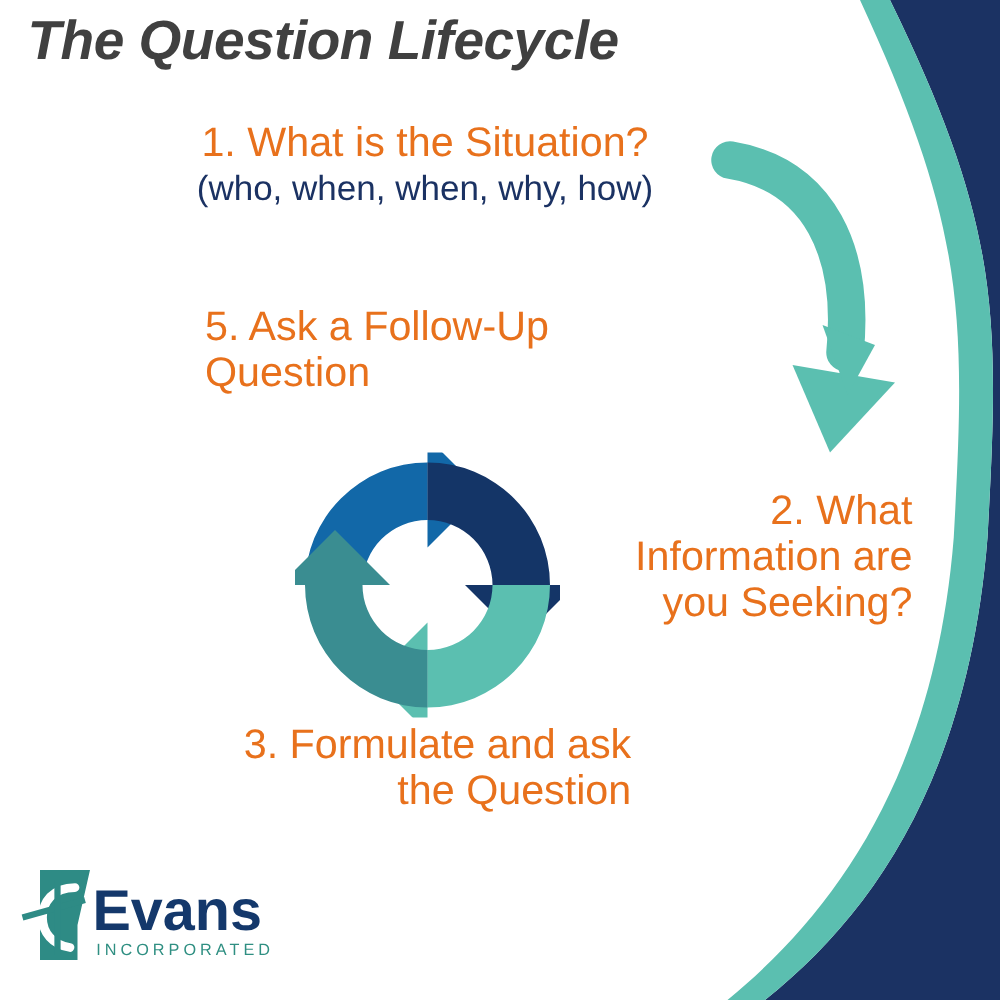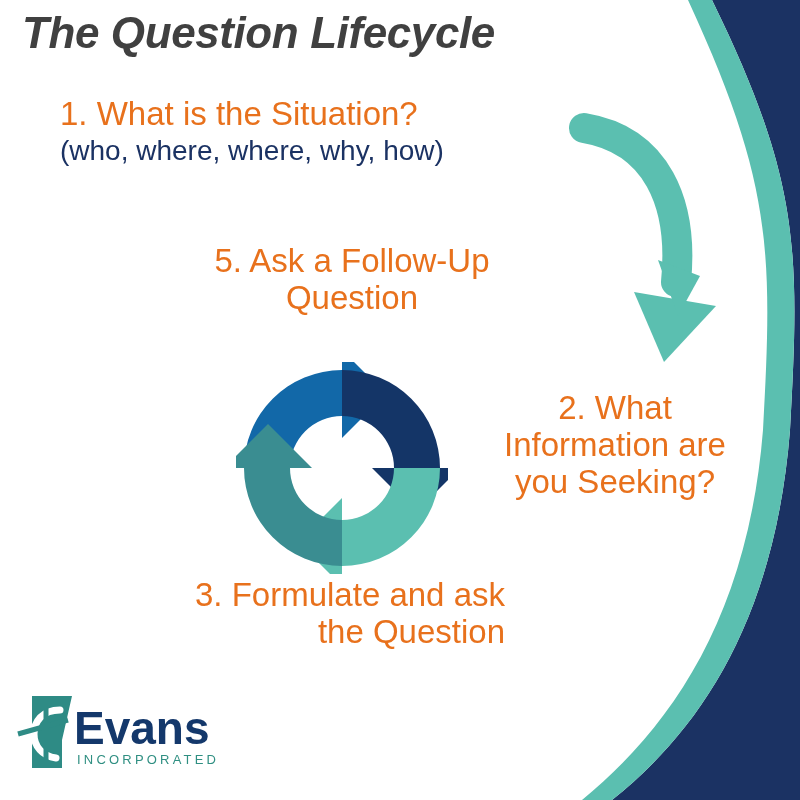--- a/index.html
+++ b/index.html
@@ -59,45 +59,44 @@
     line-height: 1.12;
     font-weight: 400;
     display: block;
     margin-top: 2px;
   }
 
   #step-1 {
     left: 60px;
     top: 96px;
     width: 560px;
-    text-align: left;
+    text-align: center;
   }
   #step-2 {
     left: 500px;
     top: 390px;
     width: 230px;
-    text-align: center;
+    text-align: right;
   }
   #step-3 {
     left: 175px;
     top: 577px;
     width: 330px;
     text-align: right;
   }
   #step-4 {
     left: 5px;
     top: 411px;
     width: 230px;
     text-align: center;
   }
   #step-5 {
-    left: 192px;
+    left: 164px;
     top: 243px;
     width: 320px;
-    text-align: center;
   }
 
   
   #flow-arrow {
     position: absolute;
     left: 560px;
     top: 110px;
     width: 200px;
     height: 270px;
     z-index: 2;
@@ -161,21 +160,21 @@
     <path d="M 800 0 L 712 0 C 800 180 800 250 790 430 C 775 620 700 730 612 800 L 800 800 Z" fill="#1B3263"></path>
 
     <path d="M 712 0 C 800 180 800 250 790 430 C 775 620 700 730 612 800
              L 582 800 C 672 726 748 616 763 430 C 773 250 772 182 688 0 Z" fill="#5BBFB0"></path>
   </svg>
 
   <div id="page-title">The Question Lifecycle</div>
 
   <div class="step" id="step-1">
     <span>1. What is the Situation?</span>
-    <span class="step-sub">(who, where, where, why, how)</span>
+    <span class="step-sub">(who, when, when, why, how)</span>
   </div>
 
   <svg id="flow-arrow" viewBox="0 0 200 270">
 
     <path d="M 24 18
              C 96 30 124 92 116 172" fill="none" stroke="#5BBFB0" stroke-width="30" stroke-linecap="round"></path>
 
     <path d="M 74 182 L 156 196 L 104 252 Z" fill="#5BBFB0"></path>
     <path d="M 98 150 L 140 166 L 118 206 Z" fill="#5BBFB0"></path>
   </svg>

